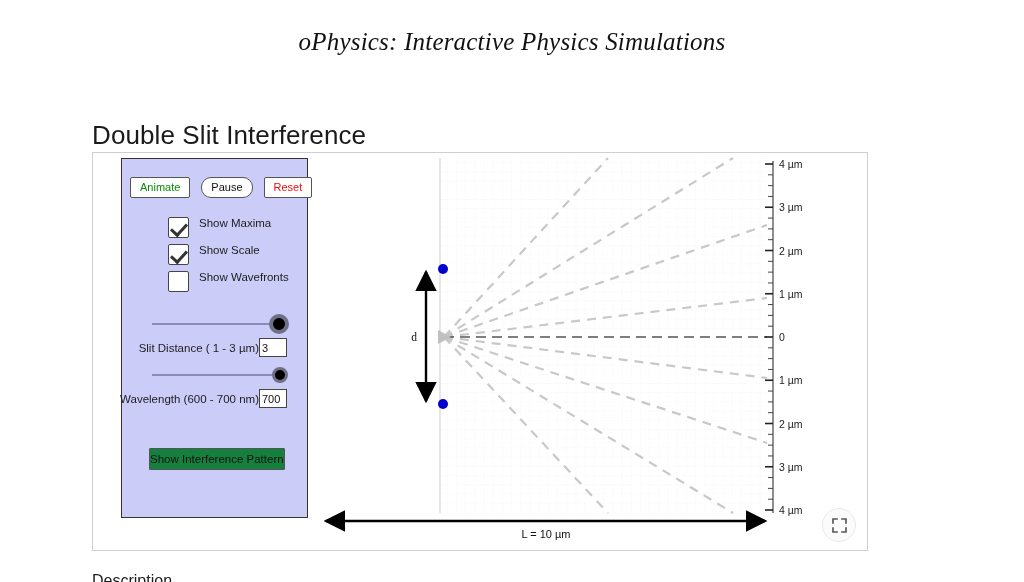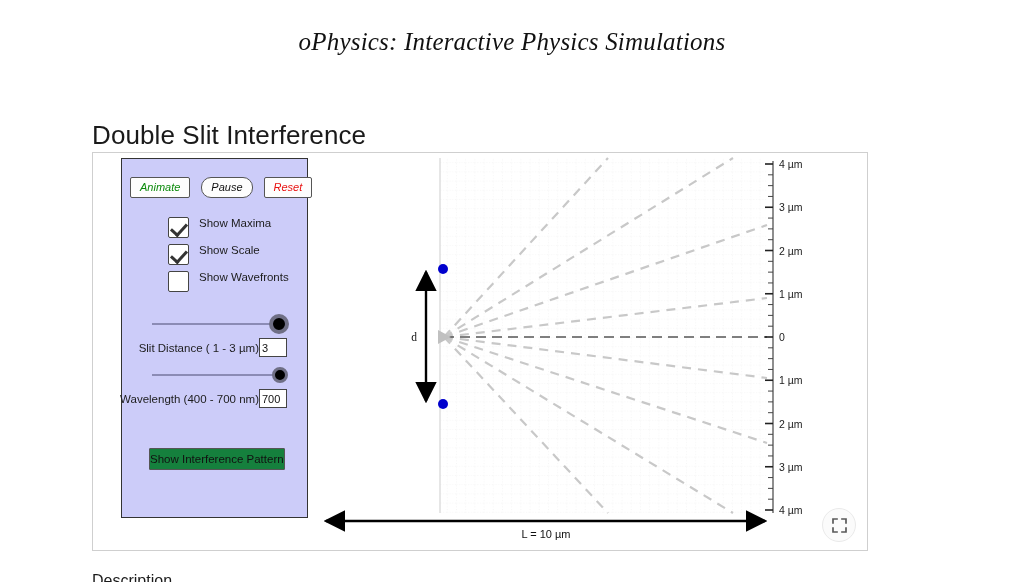--- a/index.html
+++ b/index.html
@@ -60,21 +60,21 @@
 
   
   .control-panel {
     position: absolute; left: 28px; top: 5px;
     width: 187px; height: 360px;
     background: #ccccf9;
     border: 1px solid #333;
   }
   .btn-row {
     position: absolute; top: 18px; left: 8px;
-    display: flex; gap: 11px; font-style: italic;
+    display: flex; gap: 11px;
   }
   .btn {
     background: #fdfdfd;
     border: 1px solid #555;
     border-radius: 2px;
     padding: 3px 9px;
     font-size: 11px;
     cursor: pointer;
     line-height: 13px;
   }
@@ -211,21 +211,21 @@
         <div class="field-row">
           <span class="field-label">Slit Distance ( 1 - 3 µm)</span>
           <input class="field-input" type="text" value="3" style="">
         </div>
       </div>
 
       <div class="slider-block wl">
         <div class="track"></div>
         <div class="knob"></div>
         <div class="field-row">
-          <span class="field-label">Wavelength (400 - 700 nm)</span>
+          <span class="field-label">Wavelength (600 - 700 nm)</span>
           <input class="field-input" type="text" value="700" style="">
         </div>
       </div>
 
       <div class="sip-btn">Show Interference Pattern</div>
     </div>
 
     <div class="stage">
       <svg width="550" height="399" viewBox="0 0 550 399">
         <defs>

